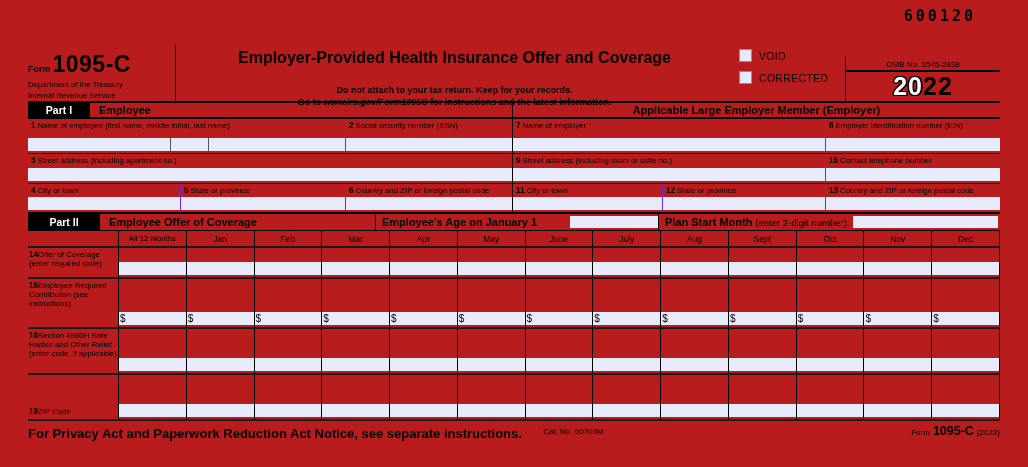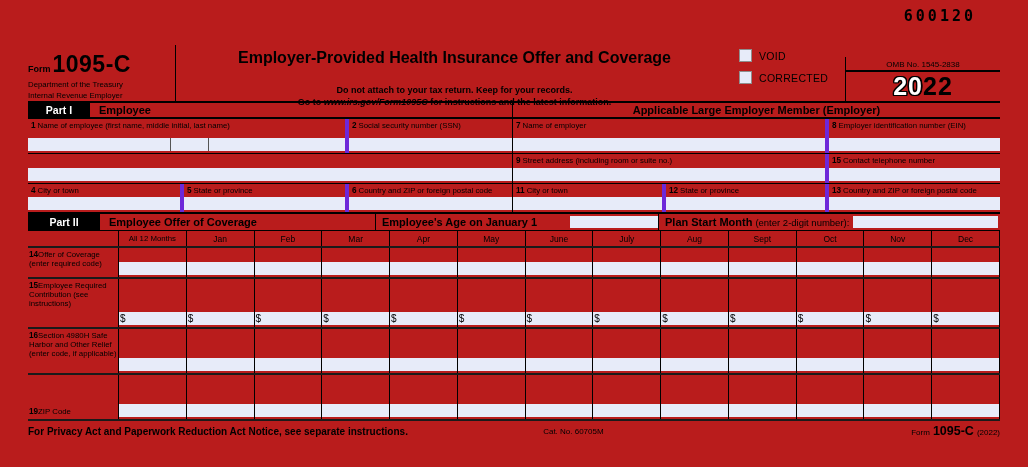--- a/index.html
+++ b/index.html
@@ -52,21 +52,21 @@
   .p2-right .t-bold { font-weight:bold; font-size:11px; }
   .p2-right .t-rest { font-size:9.5px; margin-left:3px; }
   .plan-input { flex:1; height:12px; background:#e7ebf9; margin:0 2px 0 4px; }
 
   
   .frow { display:flex; border-bottom:1px solid #000; }
   .frow.ra { height:35px; }
   .frow.rb { height:30px; }
   .frow.rc { height:30px; border-bottom:2px solid #000; }
   .fcell { position:relative; padding:2px 0 0 3px; }
-  .fcell.bl { border-left:4px solid #6d28d9; }
+  .fcell.bl { border-left:1px solid #6d28d9; }
   .fcell.bl2 { border-left:1.5px solid #000; }
   .flabel { font-size:7.8px; line-height:9px; padding-right:2px; }
   .flabel b { font-size:8.2px; margin-right:2px; }
   .strip { position:absolute; left:0; right:0; bottom:2px; height:13px; background:#e7ebf9; }
   .vd { position:absolute; top:0; bottom:0; width:1px; background:#555; }
 
   
   .mrow { display:flex; border-bottom:2px solid #1a1a1a; }
   .mrow.mhead-row { height:17px; border-top:0; }
   .rlabel { width:90px; font-size:7.8px; line-height:9.2px; padding:2px 1px 0 1px; }
@@ -74,21 +74,21 @@
   .rlabel.bottom { display:flex; align-items:flex-end; padding-bottom:3px; }
   .mcol { flex:1; border-left:1px solid #000; position:relative; }
   .mrow .mcol:last-child { border-right:1px solid #000; }
   .mhead { font-size:8.5px; text-align:center; display:flex; align-items:center; justify-content:center; }
   .mhead.first { font-size:7.8px; }
   .r14 { height:31px; } .r15 { height:50px; } .r16 { height:46px; } .r17 { height:46px; }
   .dollar { position:absolute; bottom:3px; left:1px; font-size:10px; z-index:2; }
 
   
   .footer { position:relative; margin-top:5px; height:14px; }
-  .f-privacy { position:absolute; left:0; top:0; font-size:10px; font-weight:bold; }
+  .f-privacy { position:absolute; left:0; top:0; font-size:13px; font-weight:bold; }
   .f-cat { position:absolute; left:53%; top:1px; font-size:8px; }
   .f-right { position:absolute; right:0; top:-2px; display:flex; align-items:baseline; }
   .f-right .fsm { font-size:8px; }
   .f-right .fbig { font-size:12.5px; font-weight:bold; margin:0 3px; }
 </style>
 </head>
 <body>
 
 <div class="sheet">
 
@@ -96,21 +96,21 @@
 
   <div class="form">
 
     <div class="hdr">
       <div class="hd-left">
         <div class="formnum-line">
           <span class="small-form">Form</span>
           <span class="big-num">1095-C</span>
         </div>
         <div class="dept">Department of the Treasury</div>
-        <div class="dept">Internal Revenue Employer</div>
+        <div class="dept">Internal Revenue Service</div>
       </div>
       <div class="hd-center">
         <div class="hd-title">Employer-Provided Health Insurance Offer and Coverage</div>
         <div class="hd-sub1">Do not attach to your tax return. Keep for your records.</div>
         <div class="hd-sub2"><span>Go to </span><span class="lnk">www.irs.gov/Form1095C</span><span> for instructions and the latest information.</span></div>
       </div>
       <div class="hd-void">
         <div class="chk-row">
           <span class="chk"></span>
           <span class="chk-label">VOID</span>
@@ -151,20 +151,21 @@
         <div class="strip"></div>
       </div>
       <div class="fcell bl" style="width:175px">
         <div class="flabel"><b>8</b><span>Employer identification number (EIN)</span></div>
         <div class="strip"></div>
       </div>
     </div>
 
     <div class="frow rb">
       <div class="fcell" style="width:484px">
+        <div class="flabel"><b>3</b><span>Street address (including apartment no.)</span></div>
         <div class="strip"></div>
       </div>
       <div class="fcell bl2" style="width:313px">
         <div class="flabel"><b>9</b><span>Street address (including room or suite no.)</span></div>
         <div class="strip"></div>
       </div>
       <div class="fcell bl" style="width:175px">
         <div class="flabel"><b>15</b><span>Contact telephone number</span></div>
         <div class="strip"></div>
       </div>

